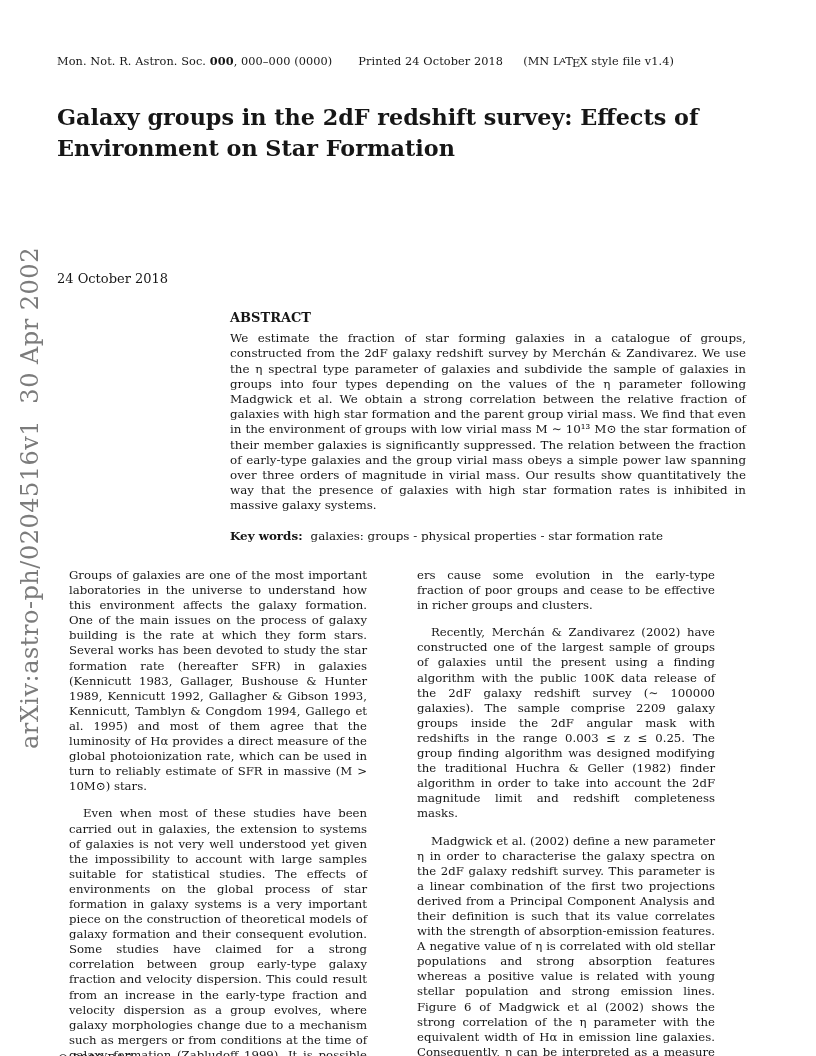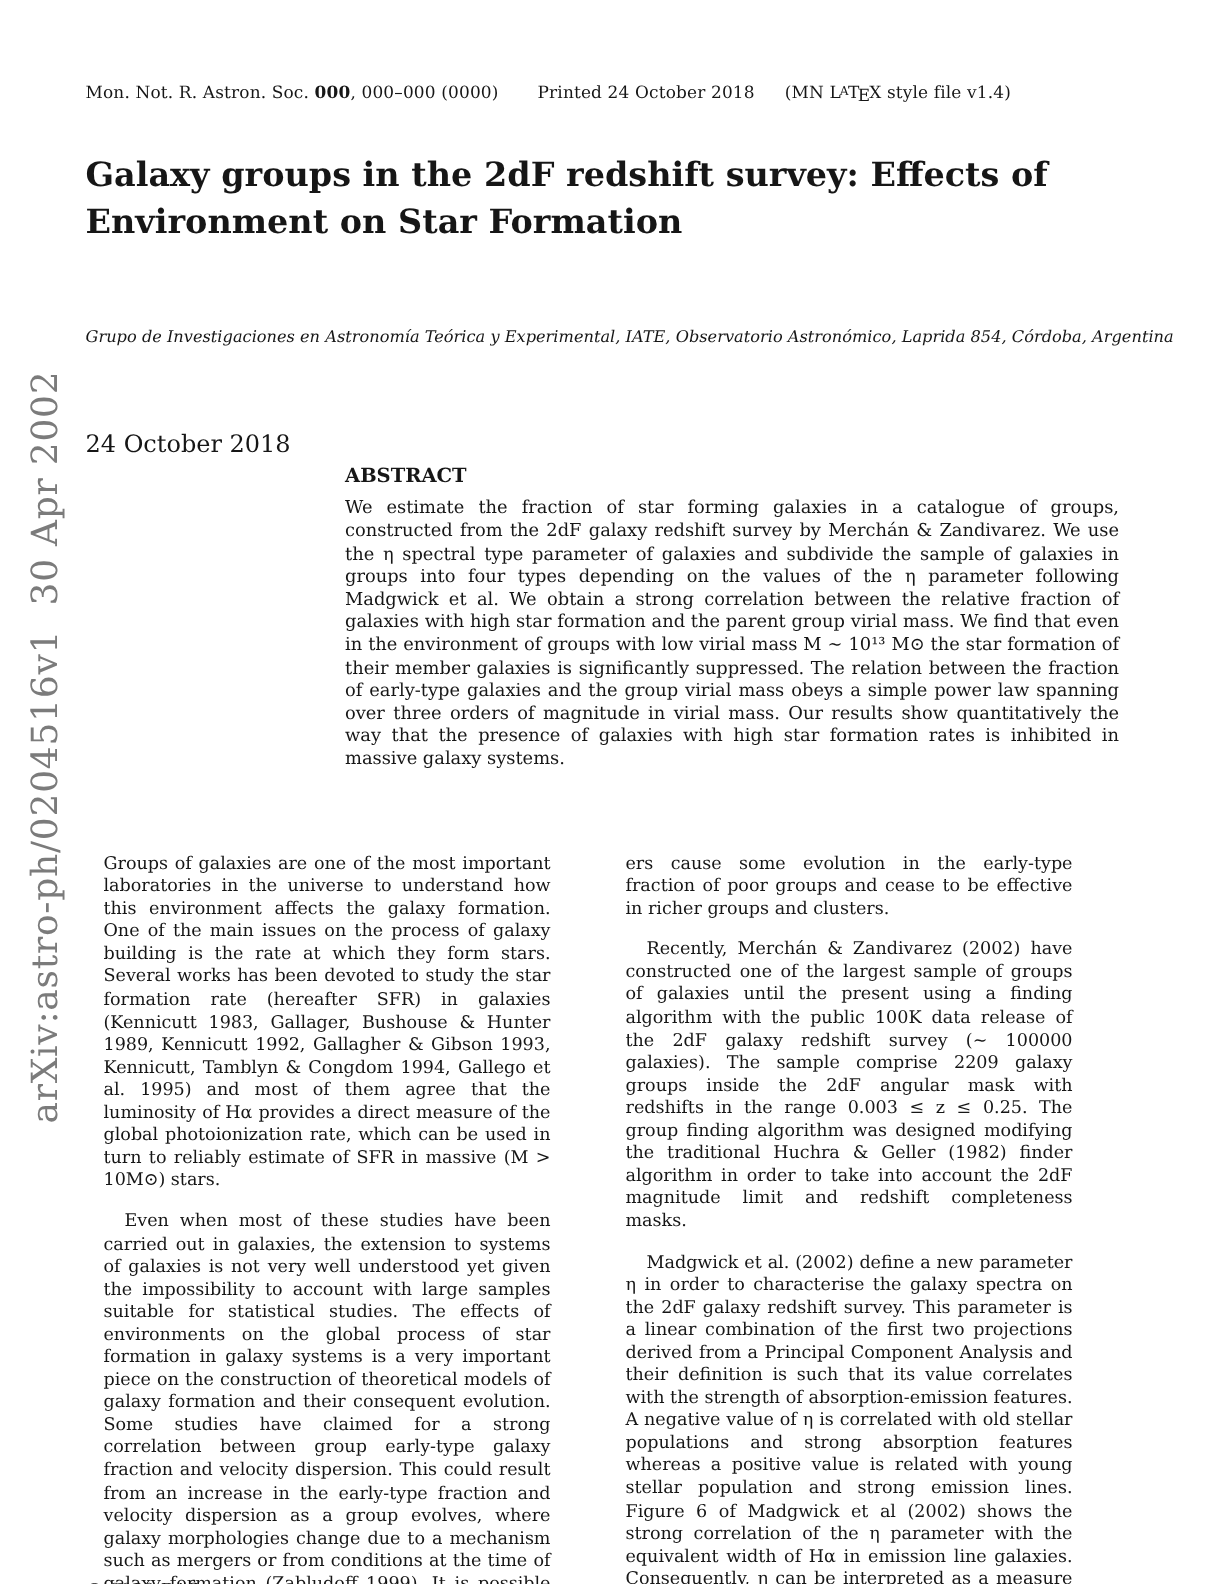--- a/index.html
+++ b/index.html
@@ -34,21 +34,21 @@
   }
   .title div { white-space:nowrap; }
 
   .authors {
     position:absolute; left:57px; top:192px; font-size:16.2px; white-space:nowrap;
   }
   .affils {
     position:absolute; left:57px; top:217px; font-size:10.8px;
     font-style:italic; line-height:15.5px; white-space:nowrap;
   }
-  .dateline { position:absolute; left:57px; top:286px; font-size:16px; }
+  .dateline { position:absolute; left:57px; top:271px; font-size:13px; }
 
   
   .abstract {
     position:absolute; left:230px; top:310px; width:516px;
     font-size:11.9px; line-height:15.2px; text-align:justify;
   }
   .abstract-heading { font-weight:bold; font-size:13px; margin-bottom:6px; }
   .keywords { margin-top:15px; text-align:left; }
   .keywords b { font-weight:bold; margin-right:8px; }
 
@@ -75,28 +75,30 @@
   </div>
 
   <div class="arxiv-stamp">arXiv:astro-ph/0204516v1  30 Apr 2002</div>
 
   <div class="title">
     <div>Galaxy groups in the 2dF redshift survey: Effects of</div>
     <div>Environment on Star Formation</div>
   </div>
 
   <div class="affils">
-    <div>Grupo de Investigaciones en Astronomía Teórica y Experimental, IATE, Observatorio Astronómico, Laprida 854, Córdoba, Argentina</div>
   </div>
 
   <div class="dateline">24 October 2018</div>
 
   <div class="abstract">
     <div class="abstract-heading">ABSTRACT</div>
     <div>We estimate the fraction of star forming galaxies in a catalogue of groups, constructed from the 2dF galaxy redshift survey by Merchán &amp; Zandivarez. We use the η spectral type parameter of galaxies and subdivide the sample of galaxies in groups into four types depending on the values of the η parameter following Madgwick et al. We obtain a strong correlation between the relative fraction of galaxies with high star formation and the parent group virial mass. We find that even in the environment of groups with low virial mass M ∼ 10¹³ M⊙ the star formation of their member galaxies is significantly suppressed. The relation between the fraction of early-type galaxies and the group virial mass obeys a simple power law spanning over three orders of magnitude in virial mass. Our results show quantitatively the way that the presence of galaxies with high star formation rates is inhibited in massive galaxy systems.</div>
+    <div class="keywords">
+      <b>Key words:</b><span>galaxies: groups - physical properties - star formation rate</span>
+    </div>
   </div>
 
   <div class="columns">
     <div class="col">
       <p class="noindent">Groups of galaxies are one of the most important laboratories in the universe to understand how this environment affects the galaxy formation. One of the main issues on the process of galaxy building is the rate at which they form stars. Several works has been devoted to study the star formation rate (hereafter SFR) in galaxies (Kennicutt 1983, Gallager, Bushouse &amp; Hunter 1989, Kennicutt 1992, Gallagher &amp; Gibson 1993, Kennicutt, Tamblyn &amp; Congdom 1994, Gallego et al. 1995) and most of them agree that the luminosity of Hα provides a direct measure of the global photoionization rate, which can be used in turn to reliably estimate of SFR in massive (M &gt; 10M⊙) stars.</p>
       <p>Even when most of these studies have been carried out in galaxies, the extension to systems of galaxies is not very well understood yet given the impossibility to account with large samples suitable for statistical studies. The effects of environments on the global process of star formation in galaxy systems is a very important piece on the construction of theoretical models of galaxy formation and their consequent evolution. Some studies have claimed for a strong correlation between group early-type galaxy fraction and velocity dispersion. This could result from an increase in the early-type fraction and velocity dispersion as a group evolves, where galaxy morphologies change due to a mechanism such as mergers or from conditions at the time of galaxy formation (Zabludoff 1999). It is possible that merg-</p>
     </div>
     <div class="col">
       <p class="noindent">ers cause some evolution in the early-type fraction of poor groups and cease to be effective in richer groups and clusters.</p>
       <p>Recently, Merchán &amp; Zandivarez (2002) have constructed one of the largest sample of groups of galaxies until the present using a finding algorithm with the public 100K data release of the 2dF galaxy redshift survey (∼ 100000 galaxies). The sample comprise 2209 galaxy groups inside the 2dF angular mask with redshifts in the range 0.003 ≤ z ≤ 0.25. The group finding algorithm was designed modifying the traditional Huchra &amp; Geller (1982) finder algorithm in order to take into account the 2dF magnitude limit and redshift completeness masks.</p>

